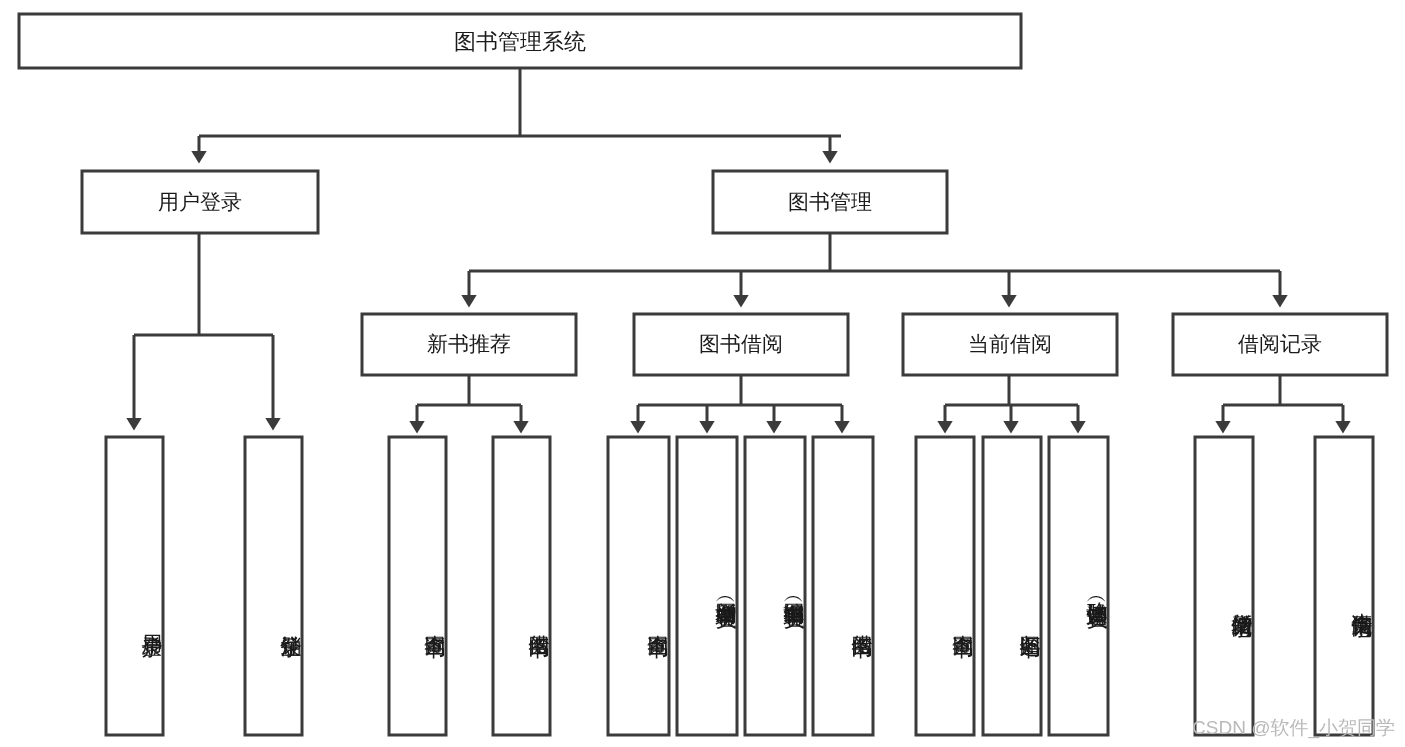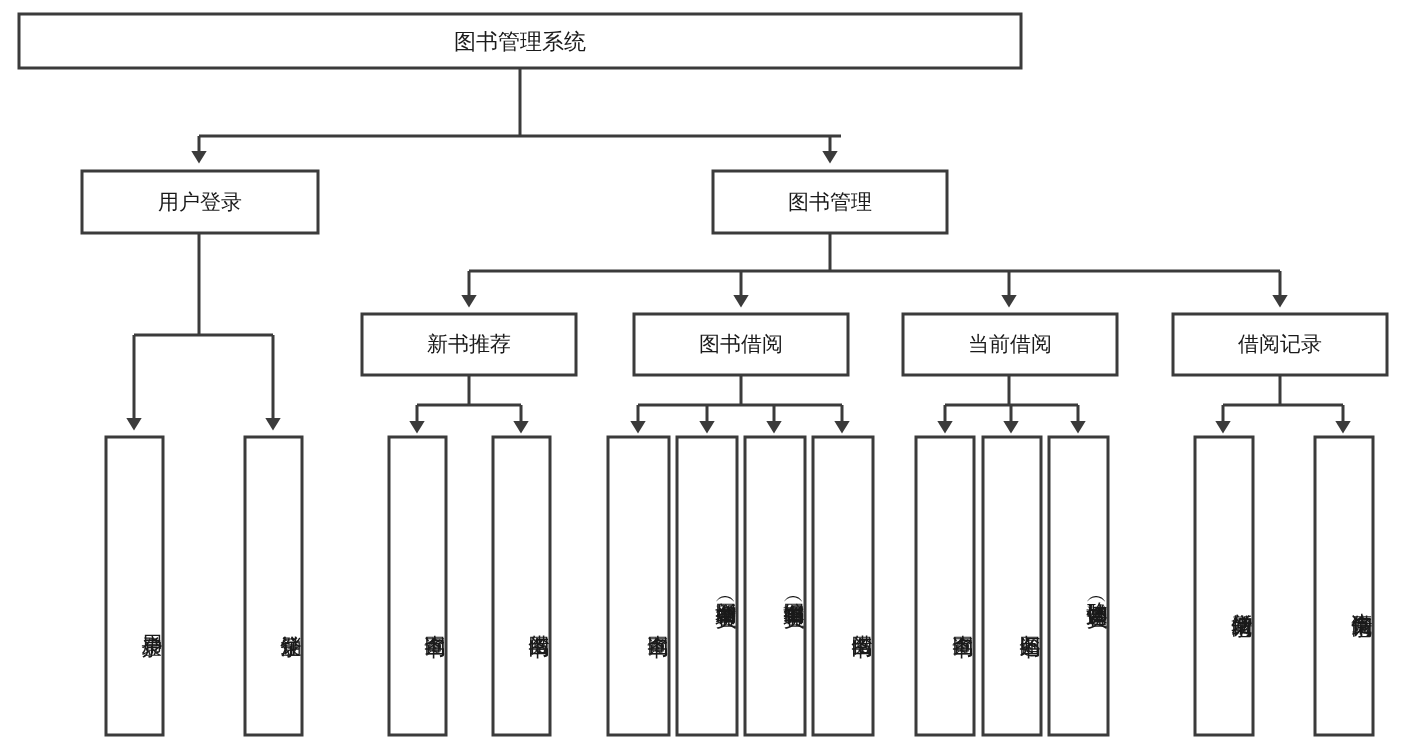--- a/index.html
+++ b/index.html
@@ -201,14 +201,15 @@
   <div class="v-label" style="left:745px; top:443px; width:60px; height:292px;">编辑图书（管理员）</div>
   <div class="v-label" style="left:813px; top:505px; width:60px; height:230px;">借阅图书</div>
 
   <div class="v-label" style="left:916px; top:505px; width:58px; height:230px;">查询图书</div>
   <div class="v-label" style="left:983px; top:505px; width:58px; height:230px;">归还图书</div>
   <div class="v-label" style="left:1049px; top:443px; width:59px; height:292px;">确认归还（管理员）</div>
 
   <div class="v-label" style="left:1195px; top:462px; width:58px; height:273px;">新增借阅记录</div>
   <div class="v-label" style="left:1315px; top:462px; width:58px; height:273px;">查询借阅记录</div>
 
+  <div class="watermark">CSDN @软件_小贺同学</div>
 
 </div>
 
 </body></html>

